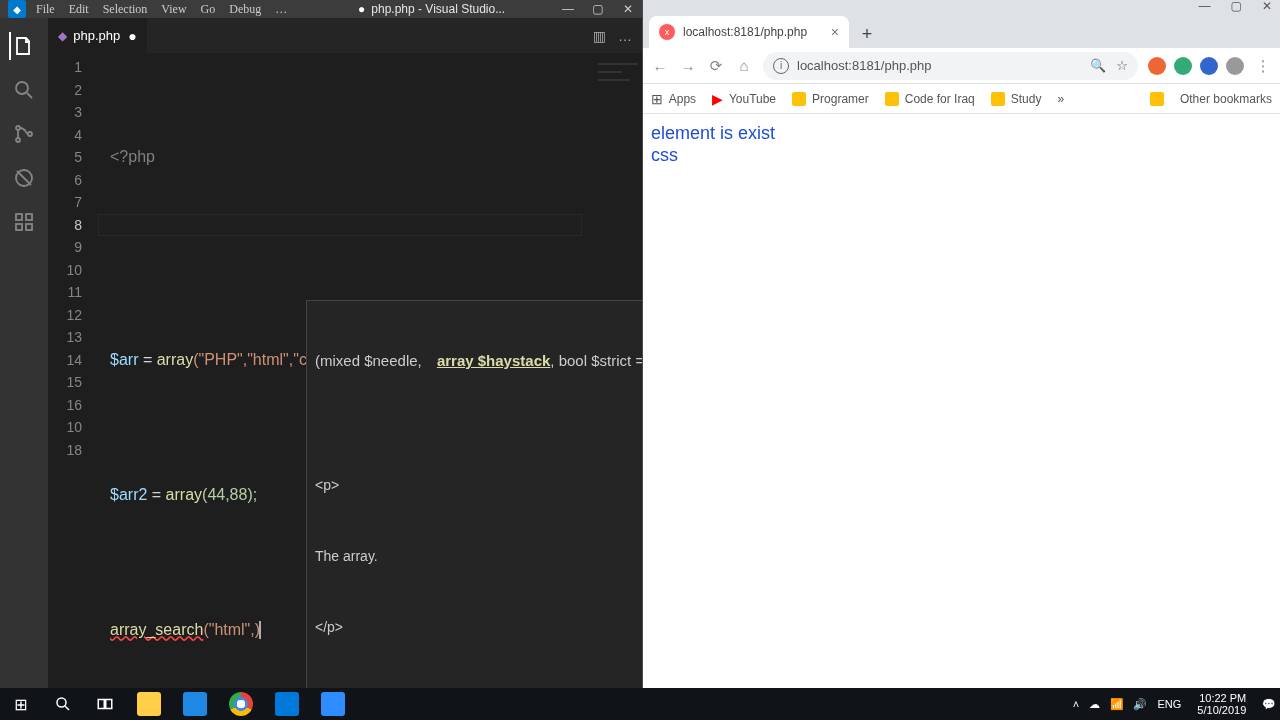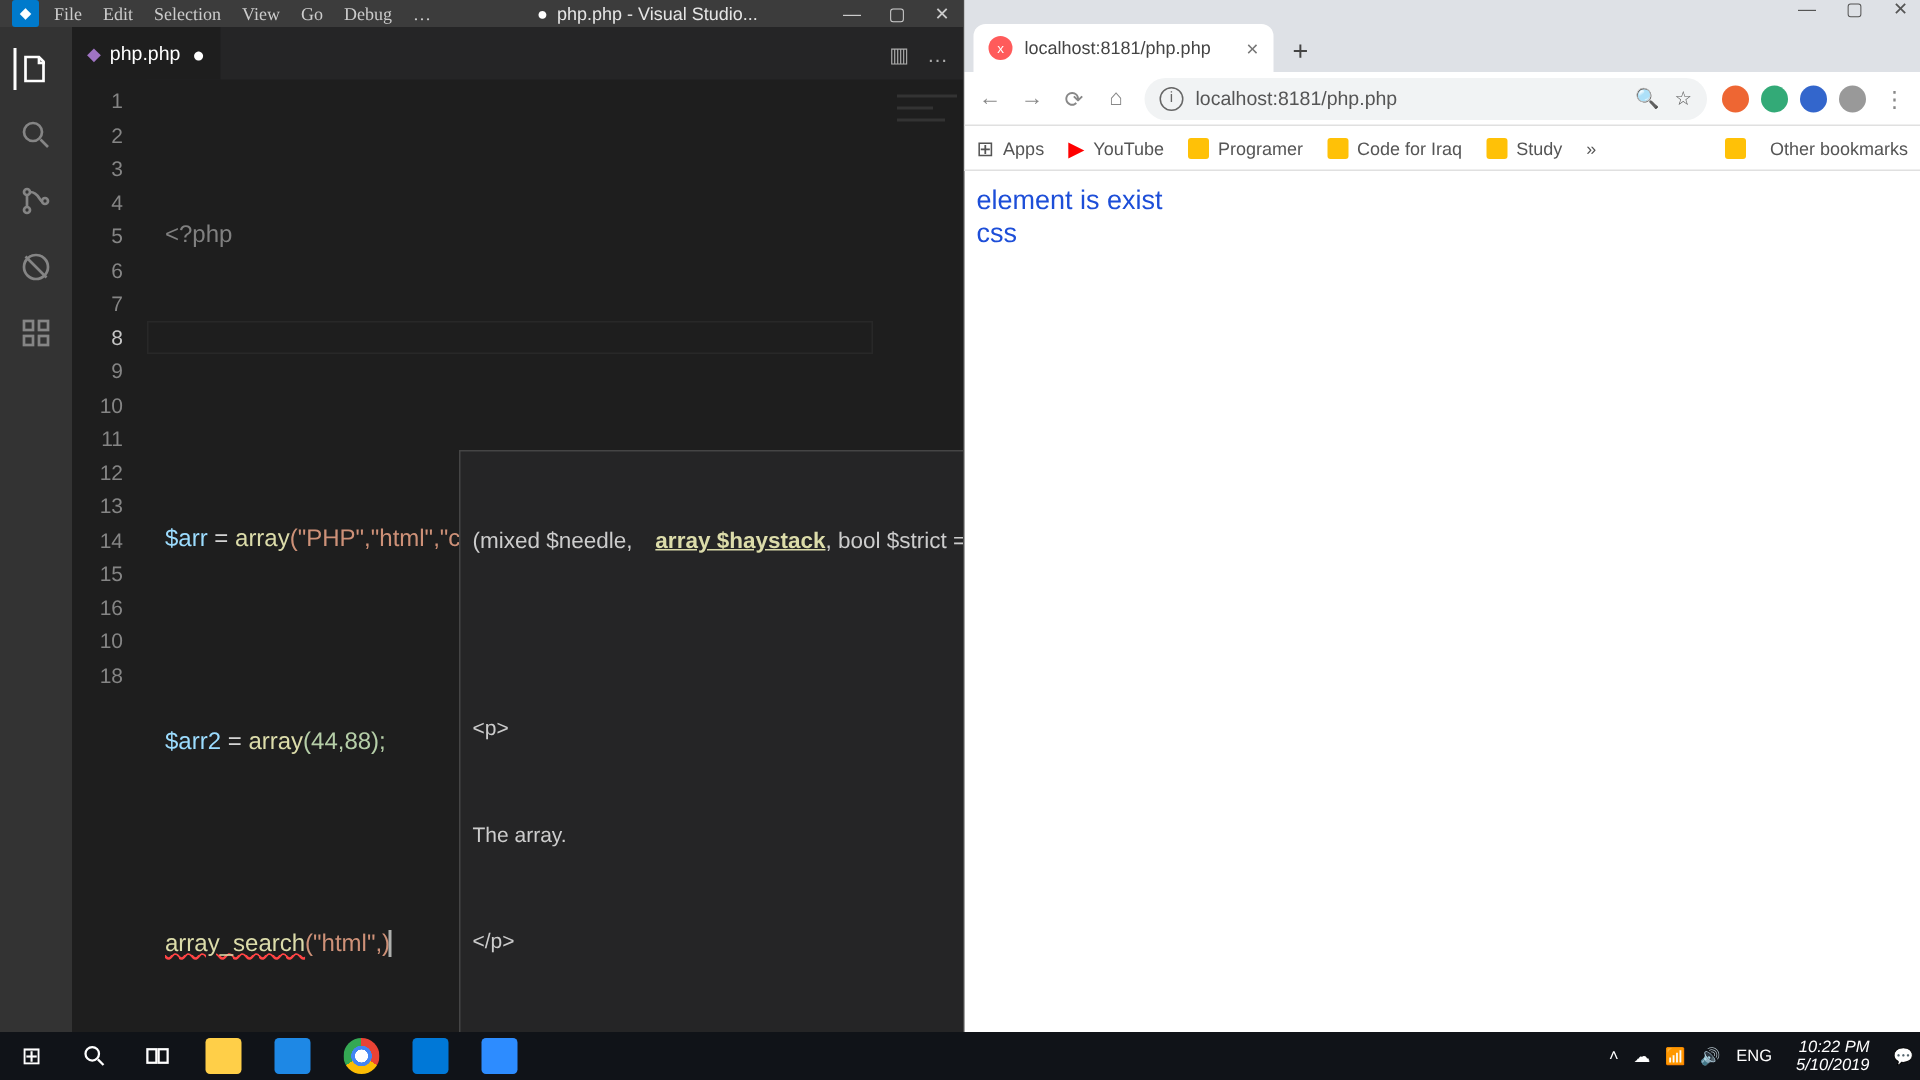--- a/index.html
+++ b/index.html
@@ -76,21 +76,21 @@
 .br-page { flex:1; padding: 8px 8px; font-family: "Times New Roman", serif; font-size: 18px; color:#1d4ed8; line-height: 22px; }
 .br-page div { margin:0; }
 
 
 .taskbar { position:absolute; left:0; right:0; bottom:0; height:32px; background:#101318; display:flex; align-items:center; }
 .tb-btn { width:42px; height:32px; display:flex; align-items:center; justify-content:center; color:#fff; cursor:pointer; font-size:16px;}
 .tb-btn svg { width:18px; height:18px; }
 .tb-app { width:46px; height:32px; cursor:pointer; display:flex; align-items:center; justify-content:center;}
 .tb-app .ico { width:24px; height:24px; border-radius:3px; }
 .tb-right { margin-left:auto; display:flex; align-items:center; color:#fff; font-size:11px; padding-right:4px; gap:10px; }
-.tb-clock { text-align:right; line-height:12px; font-size:11px; padding:0 6px;font-style:italic;}
+.tb-clock { text-align:right; line-height:12px; font-size:11px; padding:0 6px;}
 .tb-tray { display:flex; gap:10px; align-items:center; }
 </style>
 </head>
 <body>
 
 <div class="vscode">
   <div class="vsc-titlebar">
     <div class="vsc-logo">◆</div>
     <span class="vsc-menu-item">File</span>
     <span class="vsc-menu-item">Edit</span>

